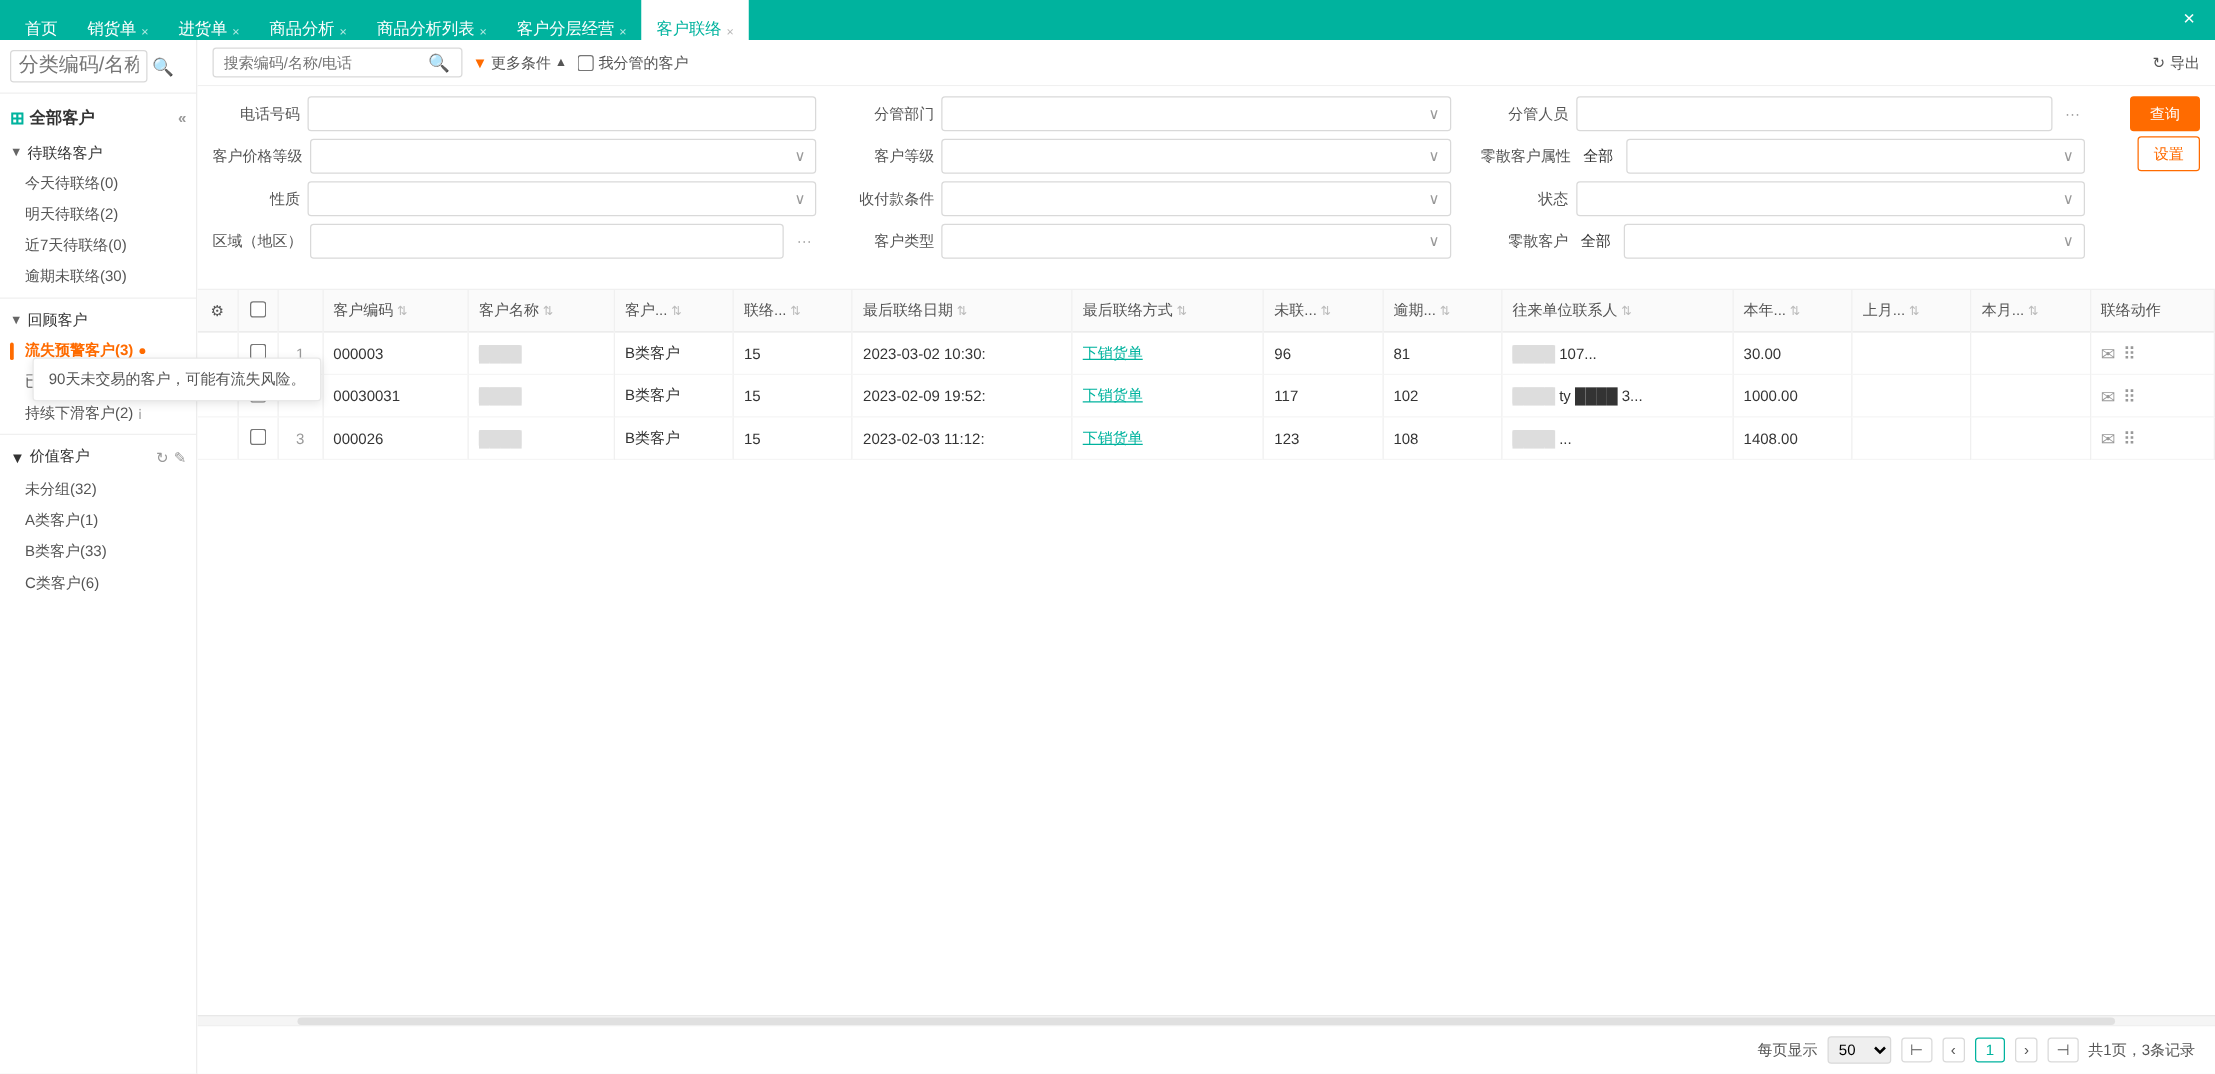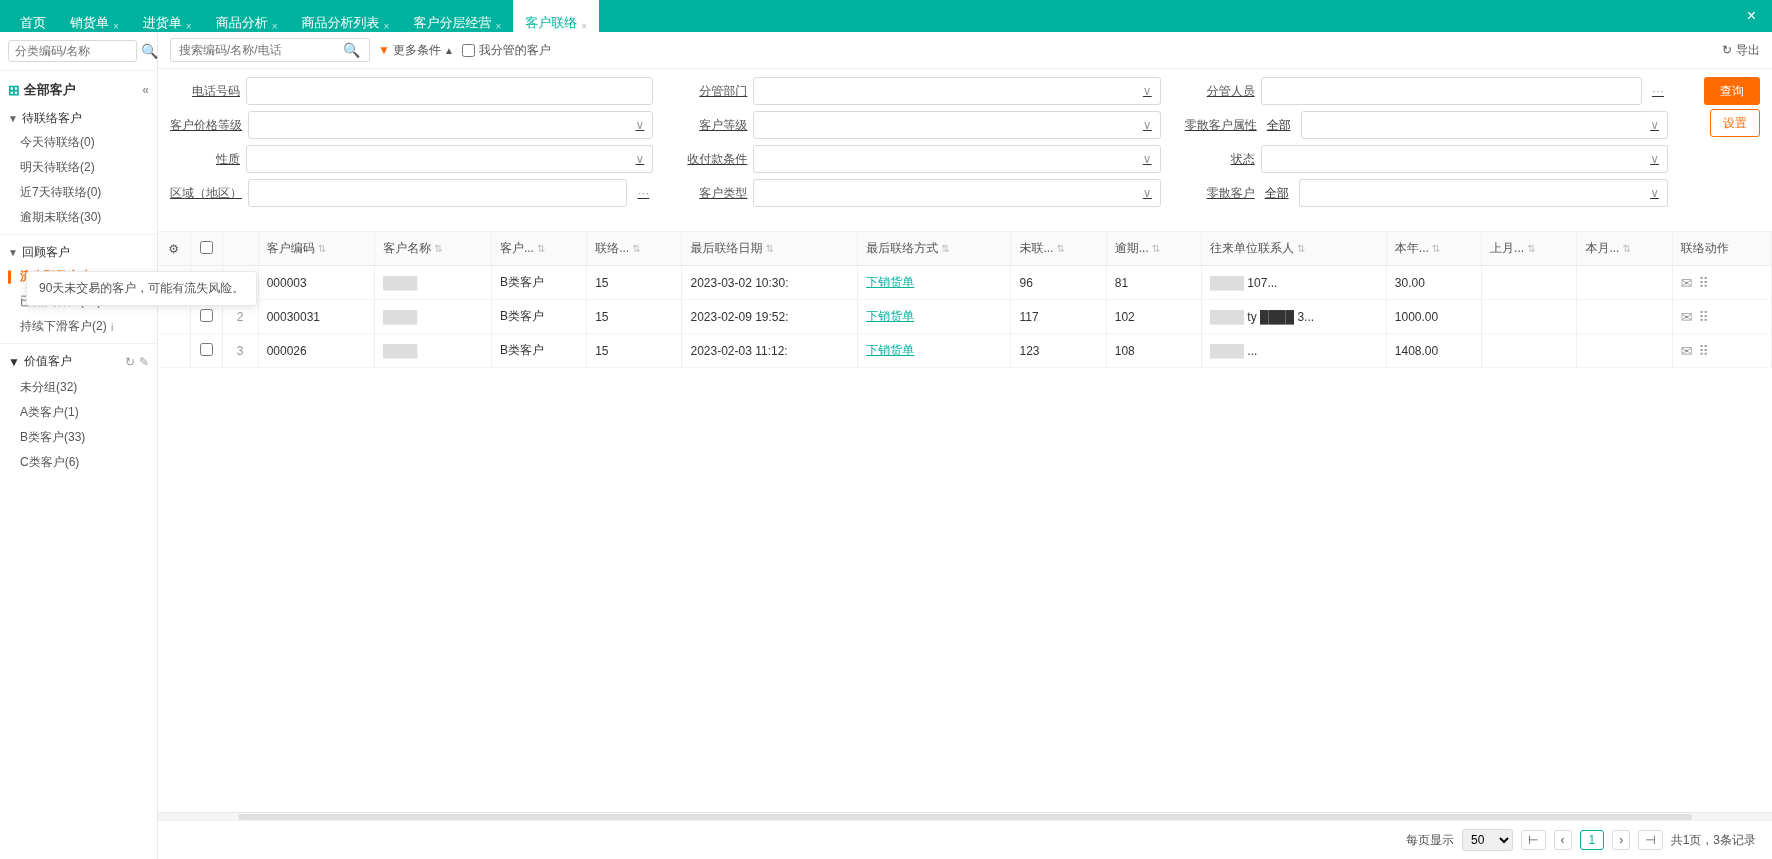--- a/index.html
+++ b/index.html
@@ -56,22 +56,22 @@
       padding: 8px;
       display: flex;
       align-items: center;
       gap: 4px;
       border-bottom: 1px solid #f0f0f0;
     }
     .sidebar-search input {
       border: 1px solid #d9d9d9;
       border-radius: 3px;
       padding: 3px 6px;
-      font-size: 12px;
-      width: 129px;
+      font-size: 16px;
+      width: 110px;
       outline: none;
     }
     .sidebar-search-icon { color: #999; font-size: 14px; cursor: pointer; }
     .sidebar-body { flex: 1; overflow-y: auto; padding: 4px 0; }
     .sidebar-all-customers {
       display: flex;
       align-items: center;
       padding: 6px 8px;
       font-weight: bold;
       font-size: 13px;
@@ -195,21 +195,20 @@
       background: #fff;
       border-bottom: 1px solid #f0f0f0;
       padding: 8px 12px;
       flex-shrink: 0;
     }
     .filter-row {
       display: flex;
       align-items: center;
       gap: 12px;
       margin-bottom: 6px;
-      text-decoration: underline;
     }
     .filter-row:last-child { margin-bottom: 16px; }
     .filter-cell {
       display: flex;
       align-items: center;
       flex: 1;
       gap: 6px;
       padding-right: 12px;
     }
     .filter-label {
@@ -323,21 +322,21 @@
     
     .tooltip-box {
       position: absolute;
       background: #fff;
       border: 1px solid #e8e8e8;
       border-radius: 3px;
       padding: 8px 12px;
       font-size: 12px;
       color: #555;
       box-shadow: 0 2px 8px rgba(0,0,0,0.1);
-      top: 271px;
+      top: 286px;
       left: 26px;
       z-index: 100;
       white-space: nowrap;
     }
 
     
     .pagination {
       display: flex;
       align-items: center;
       justify-content: flex-end;

